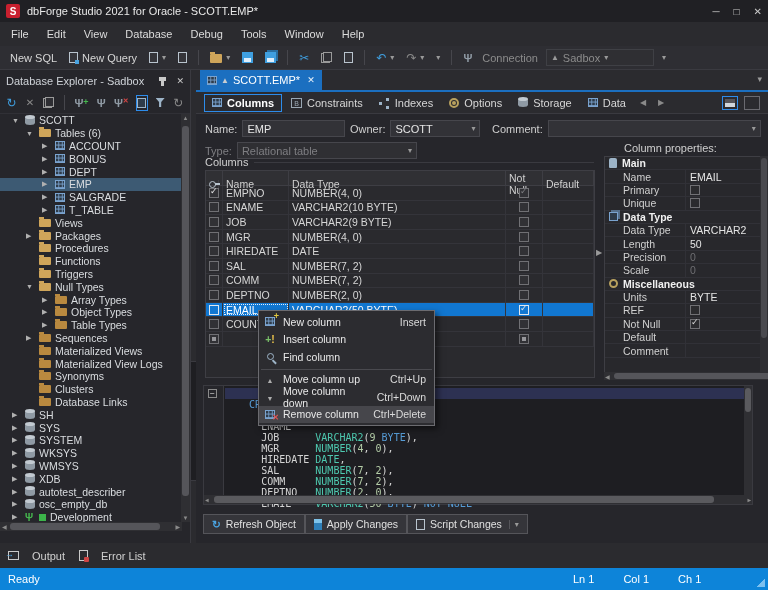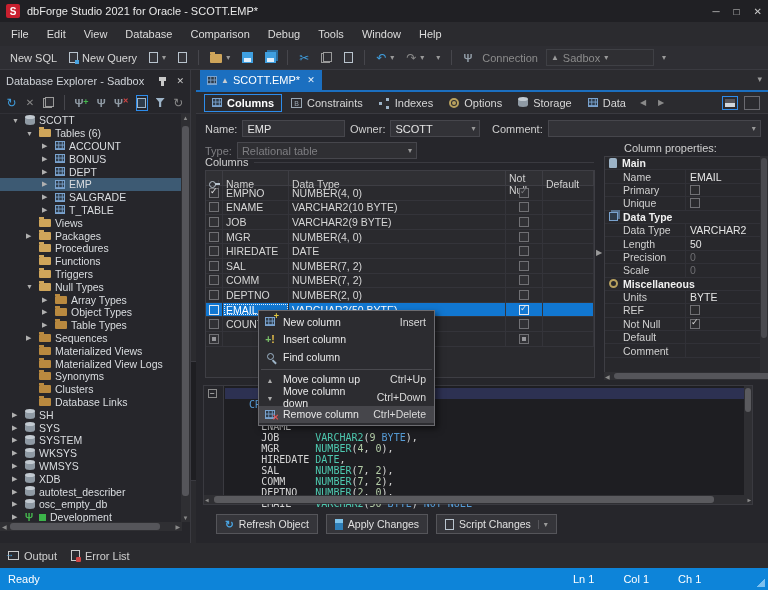--- a/index.html
+++ b/index.html
@@ -164,21 +164,21 @@
   .sql-code{position:absolute;left:21px;top:2px;right:10px}
   .sql-line{white-space:pre;height:11px;line-height:11px;color:#d4d4d4}
   .sql-line.band{background:#2d3152;width:520px}
   .tok.k{color:#569cd6}.tok.t{color:#4ec9b0}.tok.n{color:#b5cea8}.tok.i,.tok.p{color:#d4d4d4}
   .sql-hscroll{position:absolute;left:0;bottom:0;width:548px;height:9px;background:#2f2f33}
   .sql-hscroll .thumb{position:absolute;left:10px;top:1px;width:500px;height:7px;background:#5a5a5e;border-radius:3px}
   .sql-vscroll{position:absolute;right:0;top:0;width:8px;height:110px;background:#2f2f33}
   .sql-vscroll .thumb{position:absolute;left:1px;top:2px;width:6px;height:24px;background:#5a5a5e;border-radius:3px}
 
   
-  .actions{position:absolute;left:20px;top:444px;display:flex;gap:8px}
+  .actions{position:absolute;left:7px;top:444px;display:flex;}
   .action-btn{height:20px;background:#35353a;border:1px solid #55555a;color:#e0e0e0;font-size:10.5px;display:flex;align-items:center;gap:5px;padding:0 8px;font-family:"Liberation Sans",sans-serif}
   .abdd{border-left:1px solid #55555a;padding-left:5px;margin-left:2px;color:#9a9a9a;font-size:8px}
   .ab-refresh::before{content:"↻";color:#4aa3e0;font-weight:bold}
   .ab-apply{width:8px;height:11px;background:linear-gradient(#7ec3ea 40%,#2f7fb8 40%)}
   .ab-script{width:9px;height:11px;border:1px solid #b9c4ce;background:#35353a}
 
   
   .ctxmenu{left:258px;top:310px;width:177px;background:#2c2c30;border:1px solid #6b6b70;box-shadow:3px 3px 6px rgba(0,0,0,.5);z-index:50;padding:2px 0}
   .mitem{display:flex;align-items:center;height:17.5px;padding:0 8px 0 4px;font-size:10.5px;color:#e8e8e8;gap:6px}
   .mitem.hov{background:#46464b}
@@ -192,21 +192,21 @@
   .mi-del::after{content:"✕";position:absolute;right:-5px;bottom:-4px;color:#e05252;font-size:8px;font-weight:bold}
   .mi-ins::before{content:"+";color:#7ac26a;font-weight:bold}
   .mi-ins::after{content:"!";color:#e8c14b;font-weight:bold}
   .mi-find{width:7px;height:7px;border:1.5px solid #9db4c8;border-radius:50%;position:relative}
   .mi-find::after{content:"";position:absolute;right:-4px;bottom:-3px;width:5px;height:1.5px;background:#9db4c8;transform:rotate(45deg)}
   .mi-up::before{content:"▲";color:#adadad;font-size:7px}
   .mi-dn::before{content:"▼";color:#adadad;font-size:7px}
 
   
   .bottomdock{left:0;top:543px;width:768px;height:25px;background:#2b2b2f;display:flex;align-items:center;gap:14px;padding-left:8px}
-  .btab{display:flex;align-items:center;gap:5px;color:#d0d0d0}
+  .btab{display:flex;align-items:center;gap:13px;color:#d0d0d0}
   .bt-output{width:11px;height:9px;border:1px solid #c9c9c9;position:relative}
   .bt-output::after{content:"→";position:absolute;left:-4px;top:-3px;color:#4aa3e0;font-size:9px;font-weight:bold}
   .bt-errors{width:9px;height:11px;border:1px solid #c9c9c9;position:relative}
   .bt-errors::after{content:"";position:absolute;right:-2px;bottom:-2px;width:5px;height:5px;background:#d04545;border-radius:1px}
   .statusbar{left:0;top:568px;width:768px;height:22px;background:#0d84d9;color:#fff;display:flex;align-items:center;padding:0 8px}
   .status-right{position:absolute;left:573px;display:flex;gap:29px}
   .grip{position:absolute;right:3px;bottom:3px;width:8px;height:8px;background:linear-gradient(135deg,transparent 50%,#7cc0ef 50%)}
 </style>
 </head>
 <body>
@@ -219,21 +219,20 @@
     <span>□</span>
     <span>✕</span>
   </span>
 </div>
 
 <div class="abs menubar">
     <span class="menu-item">File</span>
     <span class="menu-item">Edit</span>
     <span class="menu-item">View</span>
     <span class="menu-item">Database</span>
-    <span class="menu-item">Comparison</span>
     <span class="menu-item">Debug</span>
     <span class="menu-item">Tools</span>
     <span class="menu-item">Window</span>
     <span class="menu-item">Help</span>
   </div>
 
 <div class="abs toolbar">
   <span class="tbtn">
       <span class="tb-doc sql"></span>
       <span>New SQL</span>

